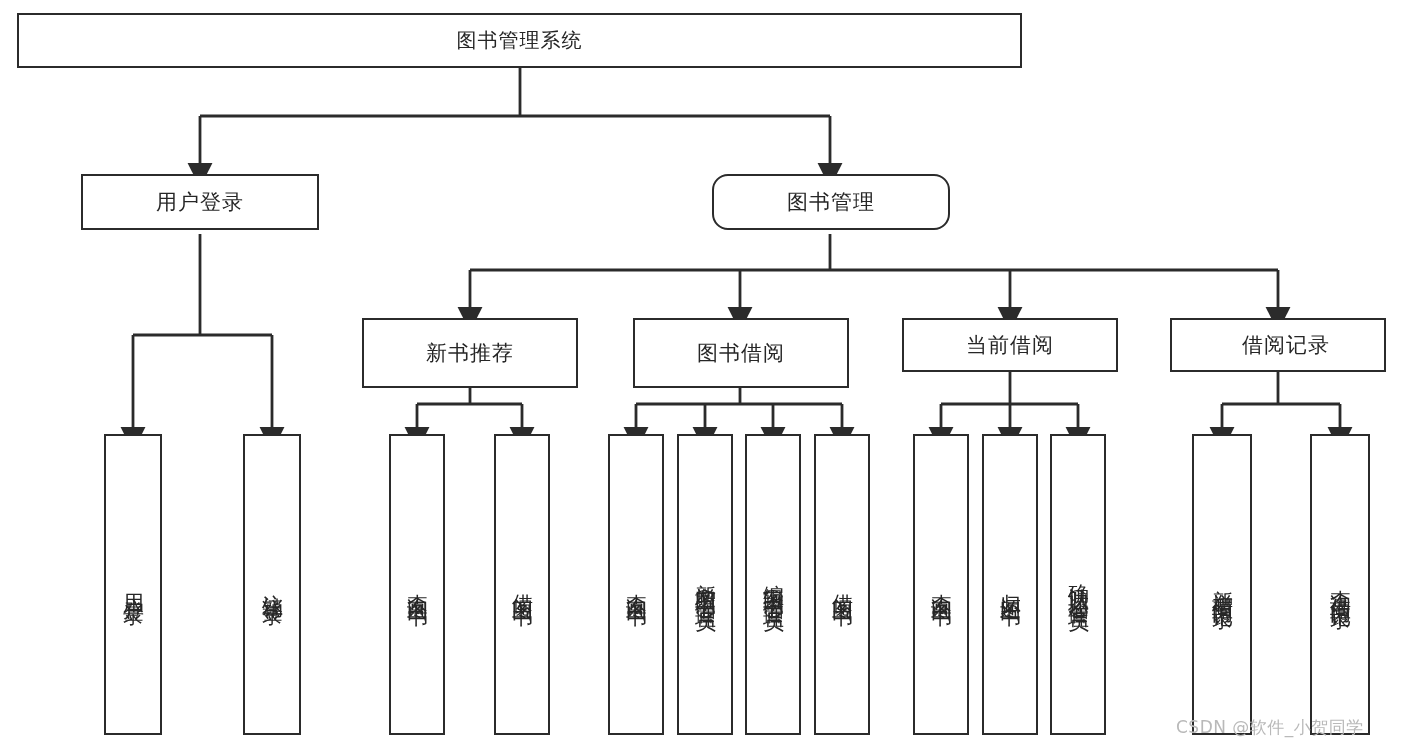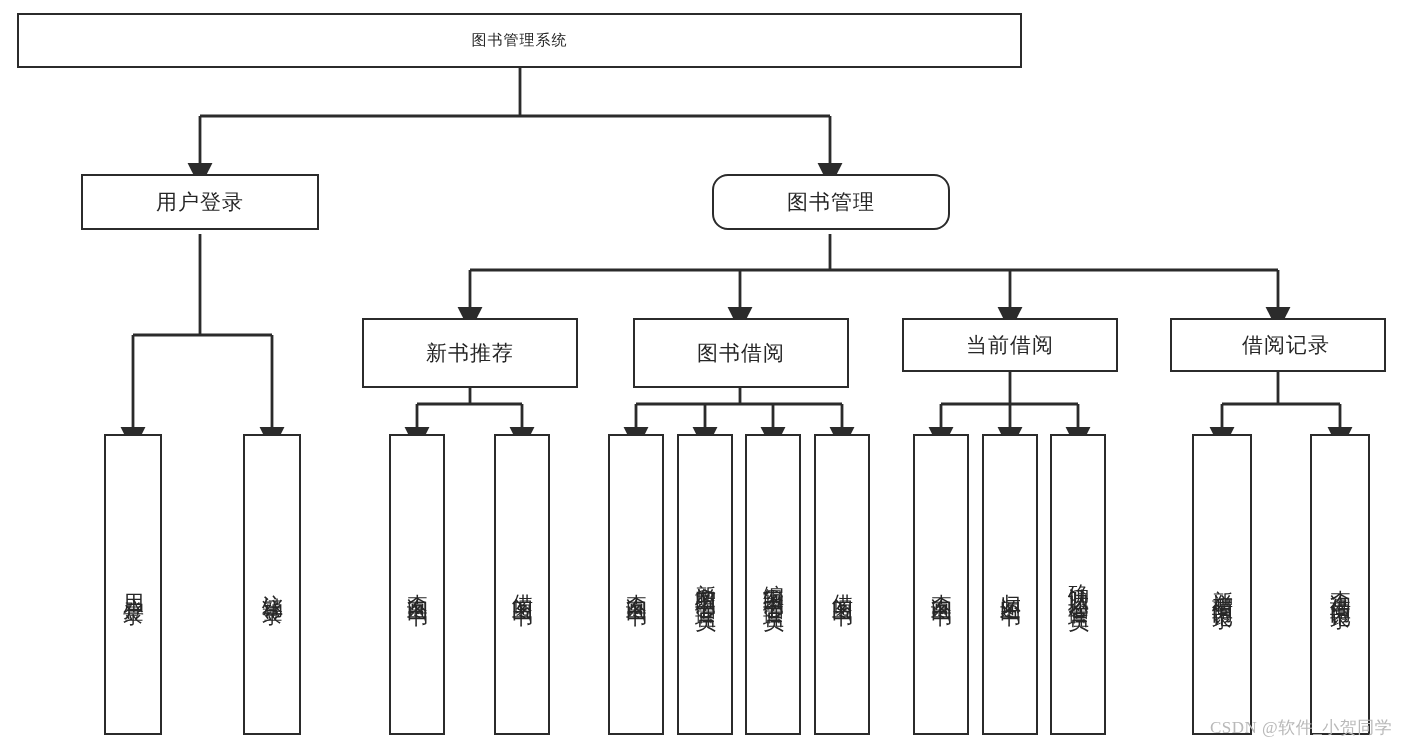--- a/index.html
+++ b/index.html
@@ -26,21 +26,21 @@
     text-align:center;
     line-height:1.18;
     color:#262626;
   }
   
   .node.h .label{
     font-size:21px;
     letter-spacing:1px;
     white-space:nowrap;
   }
-  .node.root .label{font-size:15px;}
+  .node.root .label{font-size:20px;}
   
   .node.v{
     align-items:center;
     justify-content:center;
     padding:6px 0;
   }
   .node.v .label{
     writing-mode:vertical-rl;
     text-orientation:upright;
     font-size:21px;
@@ -184,15 +184,15 @@
   </div>
 
   <div class="node v" style="left:1192px;top:434px;width:60px;height:301px;">
     <span class="label">新增借阅记录</span>
   </div>
 
   <div class="node v" style="left:1310px;top:434px;width:60px;height:301px;">
     <span class="label">查询借阅记录</span>
   </div>
 
-  <div class="watermark" style="left:1210px;top:716px;font-family:Liberation Serif, serif;">CSDN @软件_小贺同学</div>
+  <div class="watermark" style="left:1176px;top:716px;">CSDN @软件_小贺同学</div>
 
 </div>
 
 </body></html>

